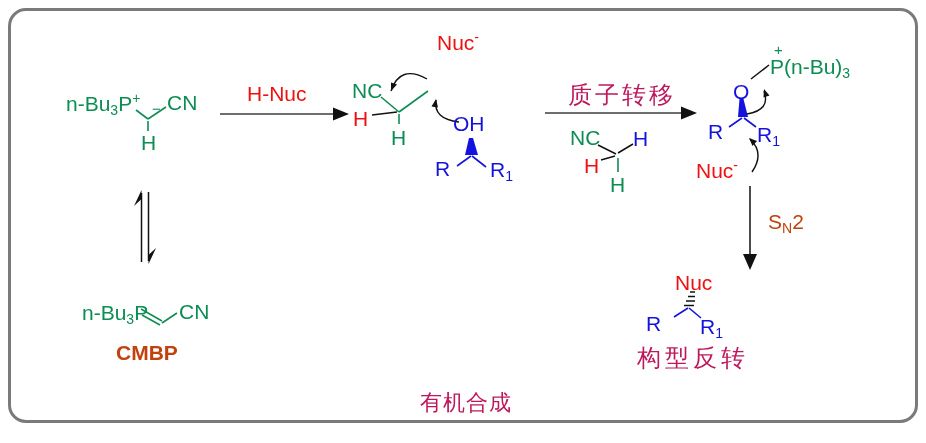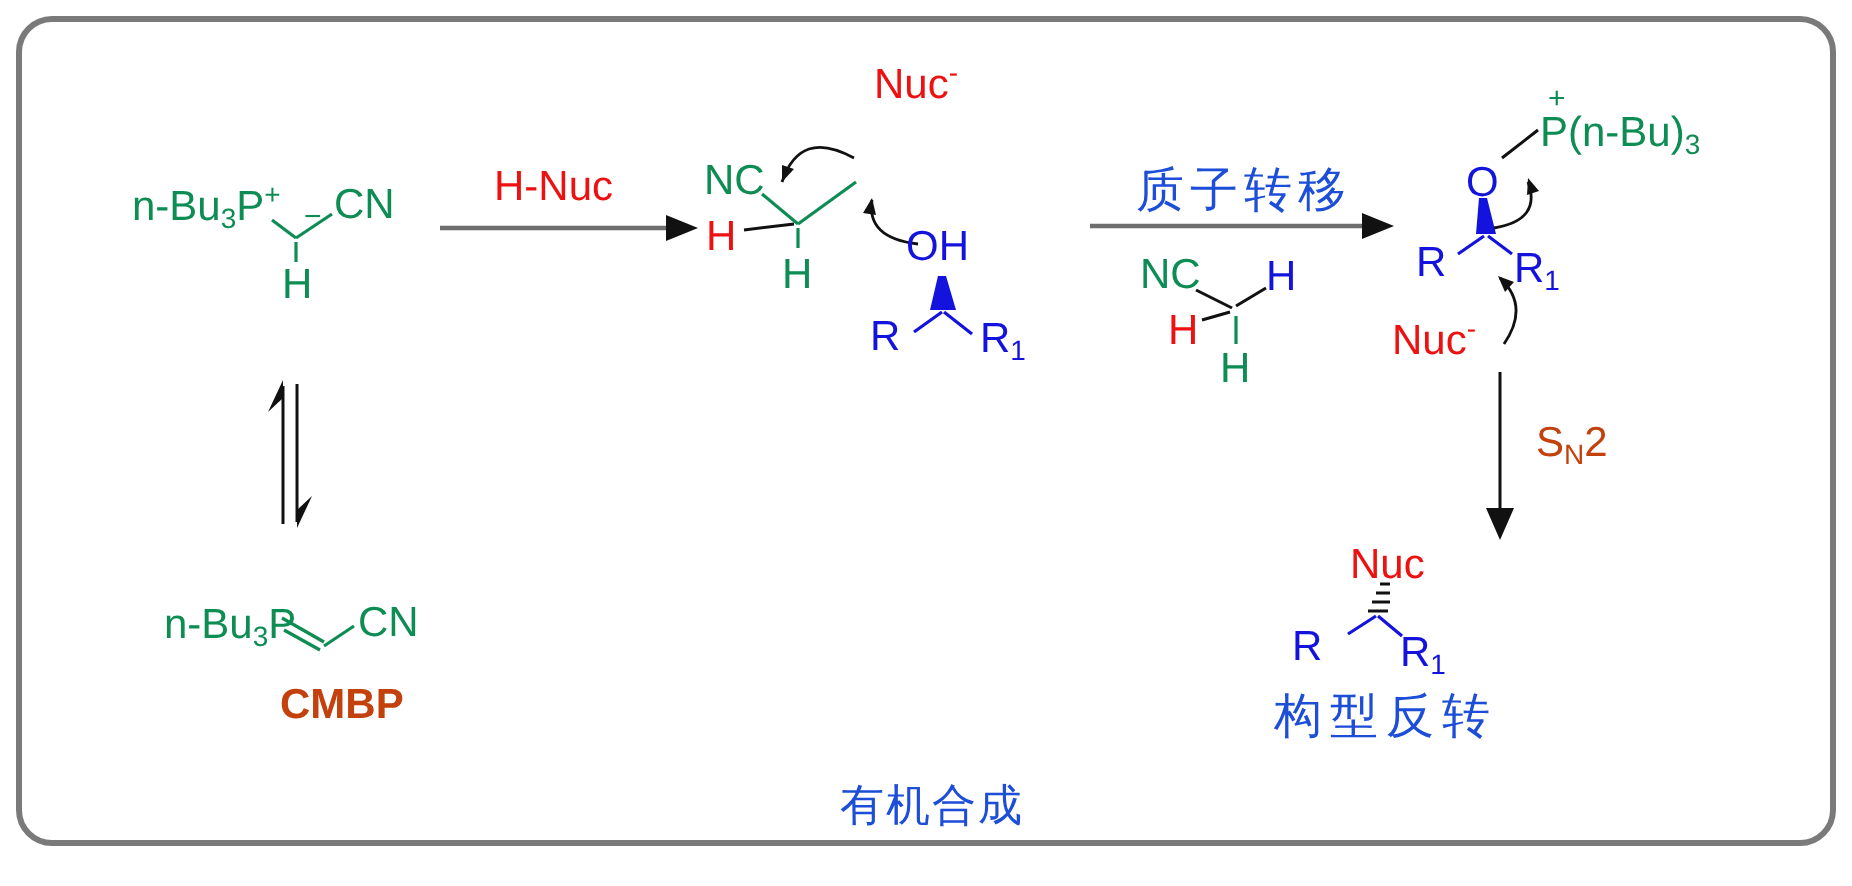--- a/index.html
+++ b/index.html
@@ -14,24 +14,24 @@
   }
   svg.layer { position:absolute; left:0; top:0; pointer-events:none; }
   .lbl { position:absolute; font-size:21px; line-height:1; white-space:nowrap; }
   .lbl sub { font-size:14px; vertical-align:-4px; line-height:0; }
   .lbl sup { font-size:14px; vertical-align:8px; line-height:0; }
   .sm { font-size:15px; }
   .green { color:#0d8c53; }
   .red   { color:#ee1111; }
   .blue  { color:#1313dd; }
   .black { color:#c2410c; }
-  .bold  { font-weight:bold;margin-left:24px; }
+  .bold  { font-weight:bold; }
   .cn-serif {
     font-family:"Liberation Serif","DejaVu Serif",serif;
-    font-size:24px; letter-spacing:3px; color:#1d4ed8;
+    font-size:24px; letter-spacing:3px; color:#be185d;
   }
   .cn-serif.tight { font-size:22px; letter-spacing:1px;text-align:right; }
   .stroke-green { stroke:#0d8c53; stroke-width:1.6; fill:none; }
   .stroke-blue  { stroke:#1313dd; stroke-width:1.6; fill:none; }
   .stroke-black { stroke:#111111; stroke-width:1.5; fill:none; }
   .stroke-gray  { stroke:#6e6e6e; stroke-width:2.2; fill:none; }
   .fill-black { fill:#111111; stroke:none; }
   .fill-blue  { fill:#1313dd; stroke:none; }
   .arc { stroke:#111111; stroke-width:1.4; fill:none; }
 </style>

